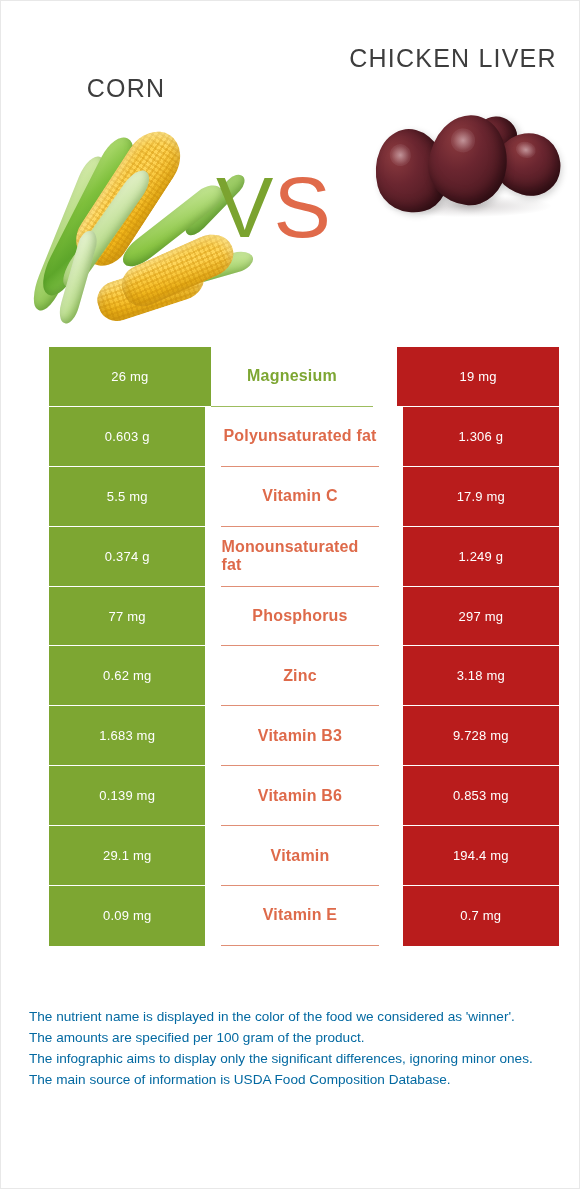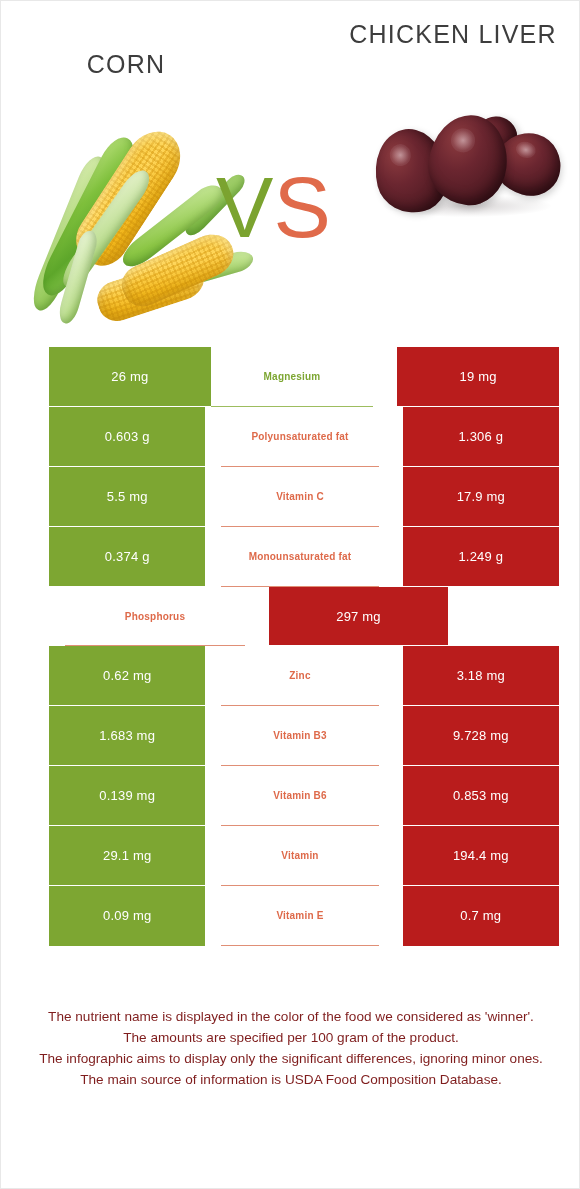--- a/index.html
+++ b/index.html
@@ -26,20 +26,21 @@
   }
   .title {
     position: absolute;
     text-align: center;
     font-size: 25px;
     letter-spacing: 1.2px;
     color: #3d3d3d;
     font-weight: 300;
     line-height: 31px;
     text-transform: uppercase;
+    margin-top: 24px;
   }
   .title-left {
     left: 15px;
     top: 48px;
     width: 220px;
   }
   .title-right {
     left: 342px;
     top: 18px;
     width: 220px;
@@ -170,38 +171,38 @@
     width: 179px;
     background: #b91c1c;
     color: #ffffff;
     border-bottom: 1.5px solid #ffffff;
     margin-left: 24px;
   }
   .cell-mid {
     width: 180px;
     background: #ffffff;
     font-weight: bold;
-    font-size: 10px;
+    font-size: 16px;
   }
   .row:last-child .cell-left,
   .row:last-child .cell-right { border-bottom: none; }
 
   .mid-green { color: #7DA632; border-bottom: 1px solid #9DBD5E; }
   .mid-orange { color: #DE6A4A; border-bottom: 1px solid #E08F76; margin-left: 16px; }
 
   
   .footer {
     position: absolute;
     left: 28px;
     top: 1005px;
     width: 524px;
-    text-align: center;
+    text-align: left;
     font-size: 13.6px;
     line-height: 21px;
-    color: #7f1d1d;
+    color: #0369a1;
   }
   .footer div { white-space: normal; }
 </style>
 </head>
 <body>
 
 <div class="header">
 
   <div class="title title-left">Corn</div>
 
@@ -251,20 +252,21 @@
     <div class="cell cell-right">17.9 mg</div>
   </div>
 
   <div class="row">
     <div class="cell cell-left">0.374 g</div>
     <div class="cell cell-mid mid-orange">Monounsaturated fat</div>
     <div class="cell cell-right">1.249 g</div>
   </div>
 
   <div class="row">
+    <div class="cell cell-left">77 mg</div>
     <div class="cell cell-mid mid-orange">Phosphorus</div>
     <div class="cell cell-right">297 mg</div>
   </div>
 
   <div class="row">
     <div class="cell cell-left">0.62 mg</div>
     <div class="cell cell-mid mid-orange">Zinc</div>
     <div class="cell cell-right">3.18 mg</div>
   </div>
 

